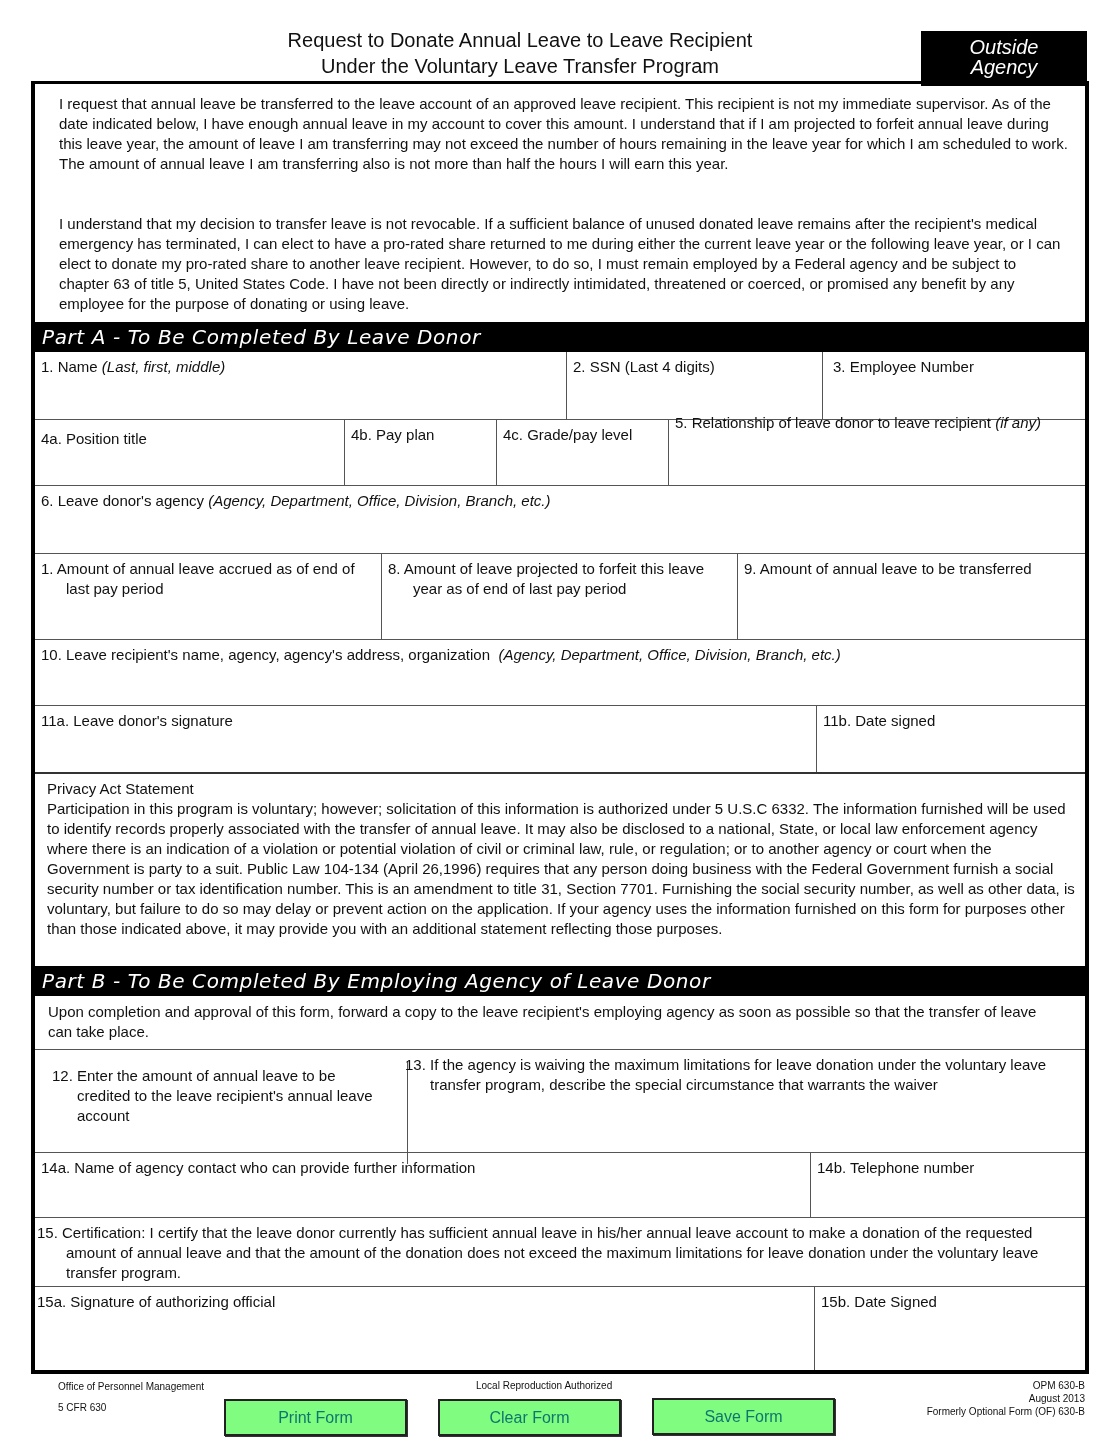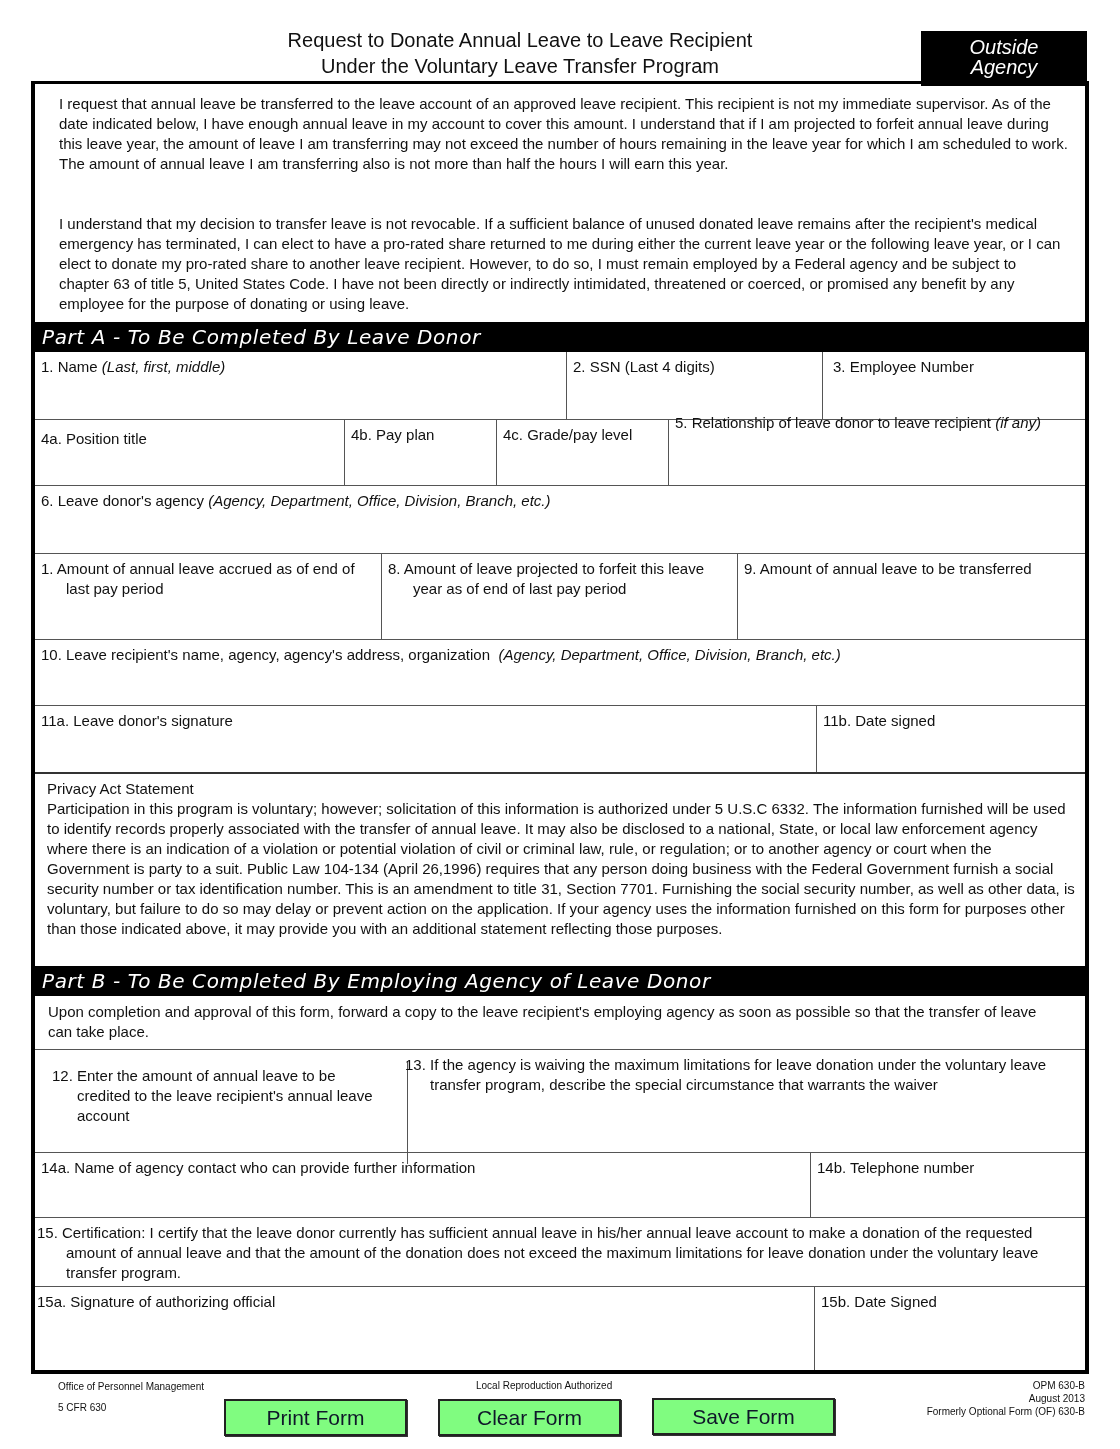--- a/index.html
+++ b/index.html
@@ -21,22 +21,22 @@
   .cell-label { position: absolute; left: 6px; top: 5px; font-size: 15px; line-height: 20px; color: #111; }
   .cell-label i { font-style: italic; }
   .hang { padding-left: 25px; text-indent: -25px; }
 
   .part-bar { position: absolute; left: 0; width: 1050px; height: 30px; background: #000; color: #fff;
               font-family: "DejaVu Sans", sans-serif; font-style: italic; font-size: 20px;
               line-height: 30px; padding-left: 7px; letter-spacing: 0.6px; }
 
   .footer-small { position: absolute; font-size: 10px; line-height: 13px; color: #111; margin-left: 24px; }
   .btn { position: absolute; width: 183px; height: 37px; background: #80fc80; border: 2px solid #222;
-         box-shadow: 1px 1px 0 #333; font-size: 21px; line-height: 33px; text-align: center;
-         color: #0f172a; cursor: pointer; }
+         box-shadow: 1px 1px 0 #333; font-size: 16px; line-height: 33px; text-align: center;
+         color: #0f766e; cursor: pointer; }
   input.field { position: absolute; border: none; background: transparent; outline: none;
                 font-family: "Liberation Sans", sans-serif; font-size: 15px; }
 </style>
 </head>
 <body>
 
 <div class="title">
   <div>Request to Donate Annual Leave to Leave Recipient</div>
   <div>Under the Voluntary Leave Transfer Program</div>
 </div>

